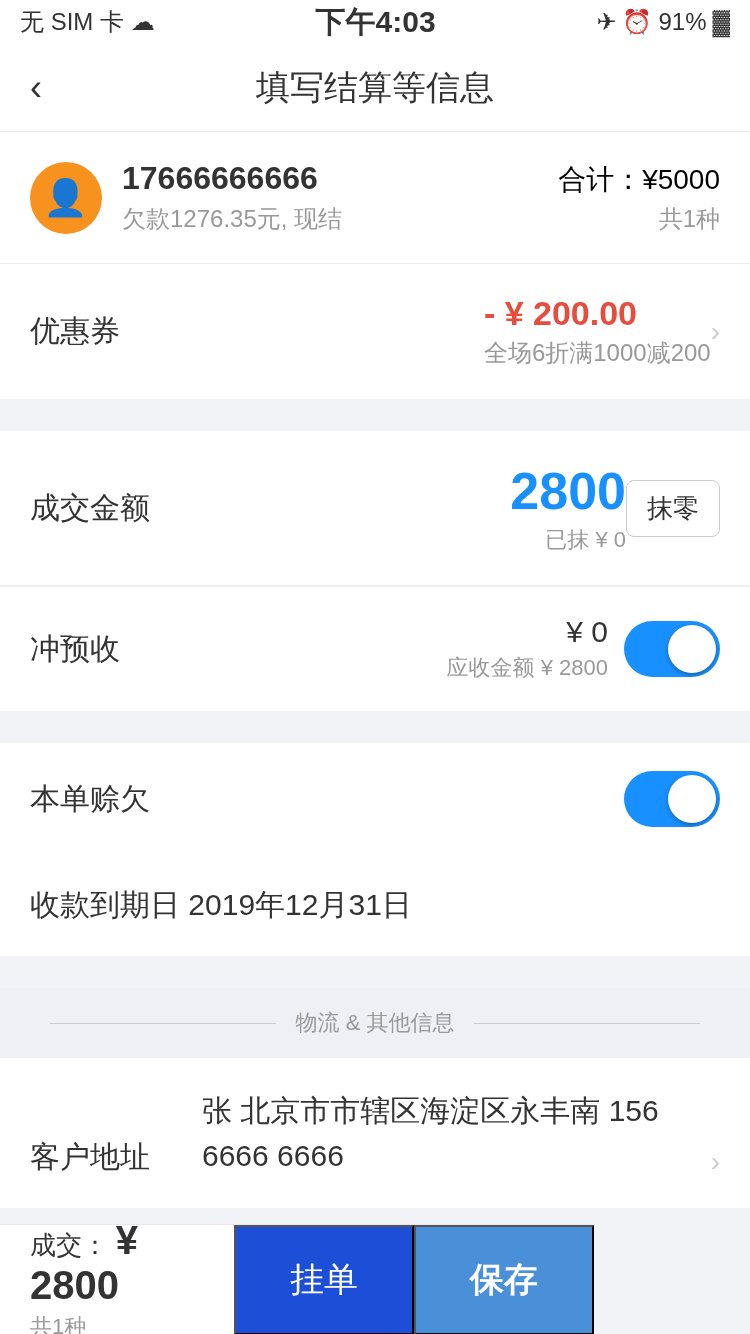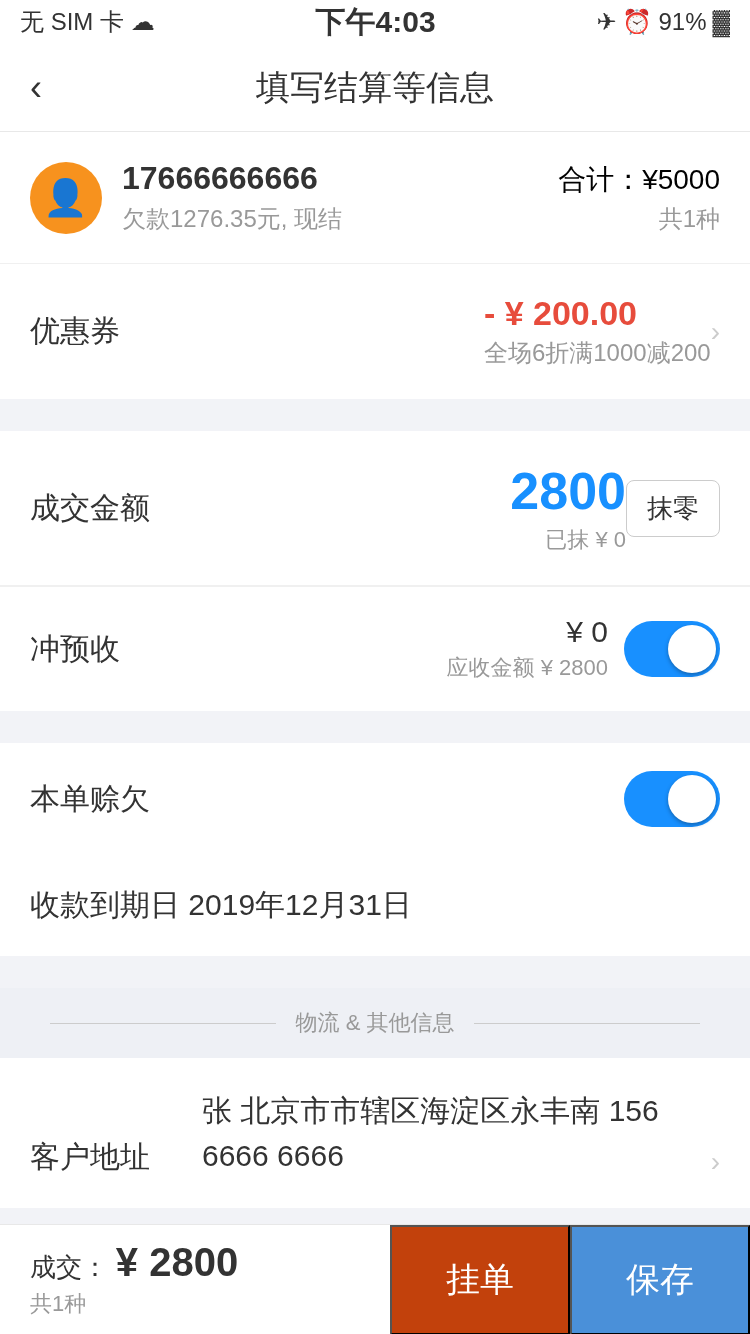--- a/index.html
+++ b/index.html
@@ -209,21 +209,21 @@
     }
     .address-label { font-size: 30px; color: #333; white-space: nowrap; margin-right: 20px; }
     .address-value { font-size: 30px; color: #333; flex: 1; line-height: 1.5; }
     .address-right { display: flex; align-items: center; }
 
     
     .bottom-bar {
       position: fixed;
       bottom: 0;
       left: 0;
-      width: 750px;
+      width: 594px;
       height: 110px;
       background: #fff;
       display: flex;
       align-items: center;
       border-top: 1px solid #e8e8e8;
     }
     .bottom-info {
       flex: 1;
       padding: 0 30px;
     }
@@ -234,22 +234,22 @@
       width: 180px;
       height: 110px;
       display: flex;
       align-items: center;
       justify-content: center;
       font-size: 34px;
       color: #fff;
       cursor: pointer;
       font-weight: 500;
     }
-    .btn-hold { background: #c2410c; margin-left: 8px; }
-    .btn-save { background: #4a90d9; }
+    .btn-hold { background: #1d4ed8; margin-left: 8px; }
+    .btn-save { background: #4a90d9; font-weight: bold; }
 
     .amount-row-wrapper {
       background: #fff;
     }
     .precharge-row {
       border-top: 1px solid #f0f0f0;
     }
   </style>
 </head>
 <body>

